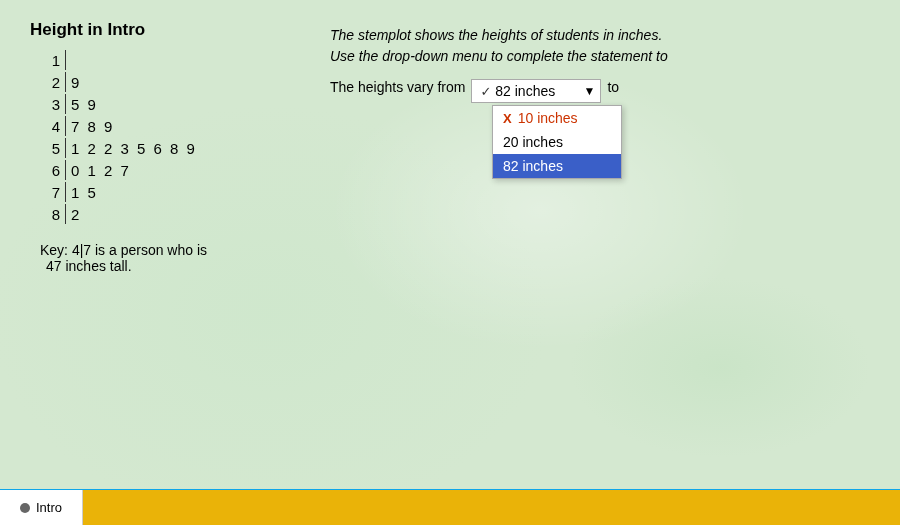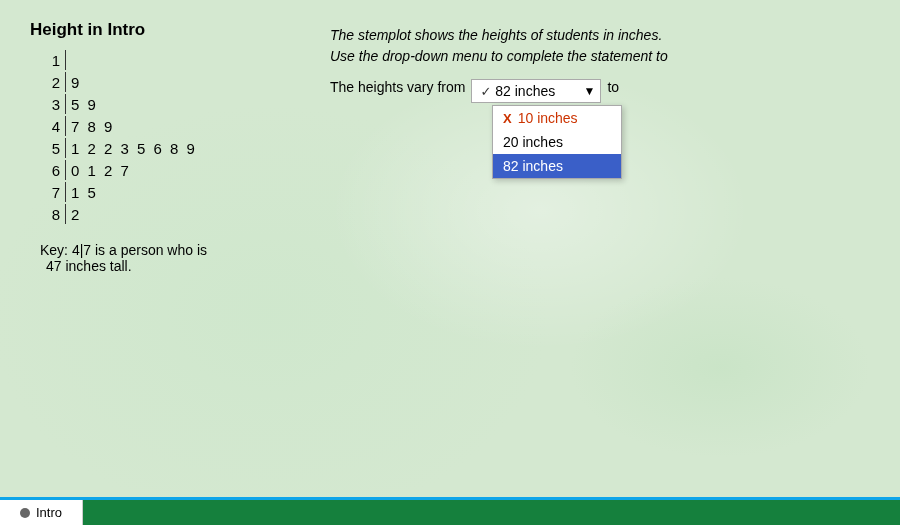--- a/index.html
+++ b/index.html
@@ -167,23 +167,23 @@
     .to-text {
       font-size: 14px;
     }
 
     
     .tab-bar {
       position: absolute;
       bottom: 0;
       left: 0;
       right: 0;
-      height: 28px;
-      background: #15803d;
-      border-top: 3px solid #0ea5e9;
+      height: 36px;
+      background: #eab308;
+      border-top: 1px solid #0ea5e9;
       display: flex;
       align-items: center;
     }
 
     .tab-item {
       padding: 0 20px;
       height: 100%;
       display: flex;
       align-items: center;
       font-size: 13px;

